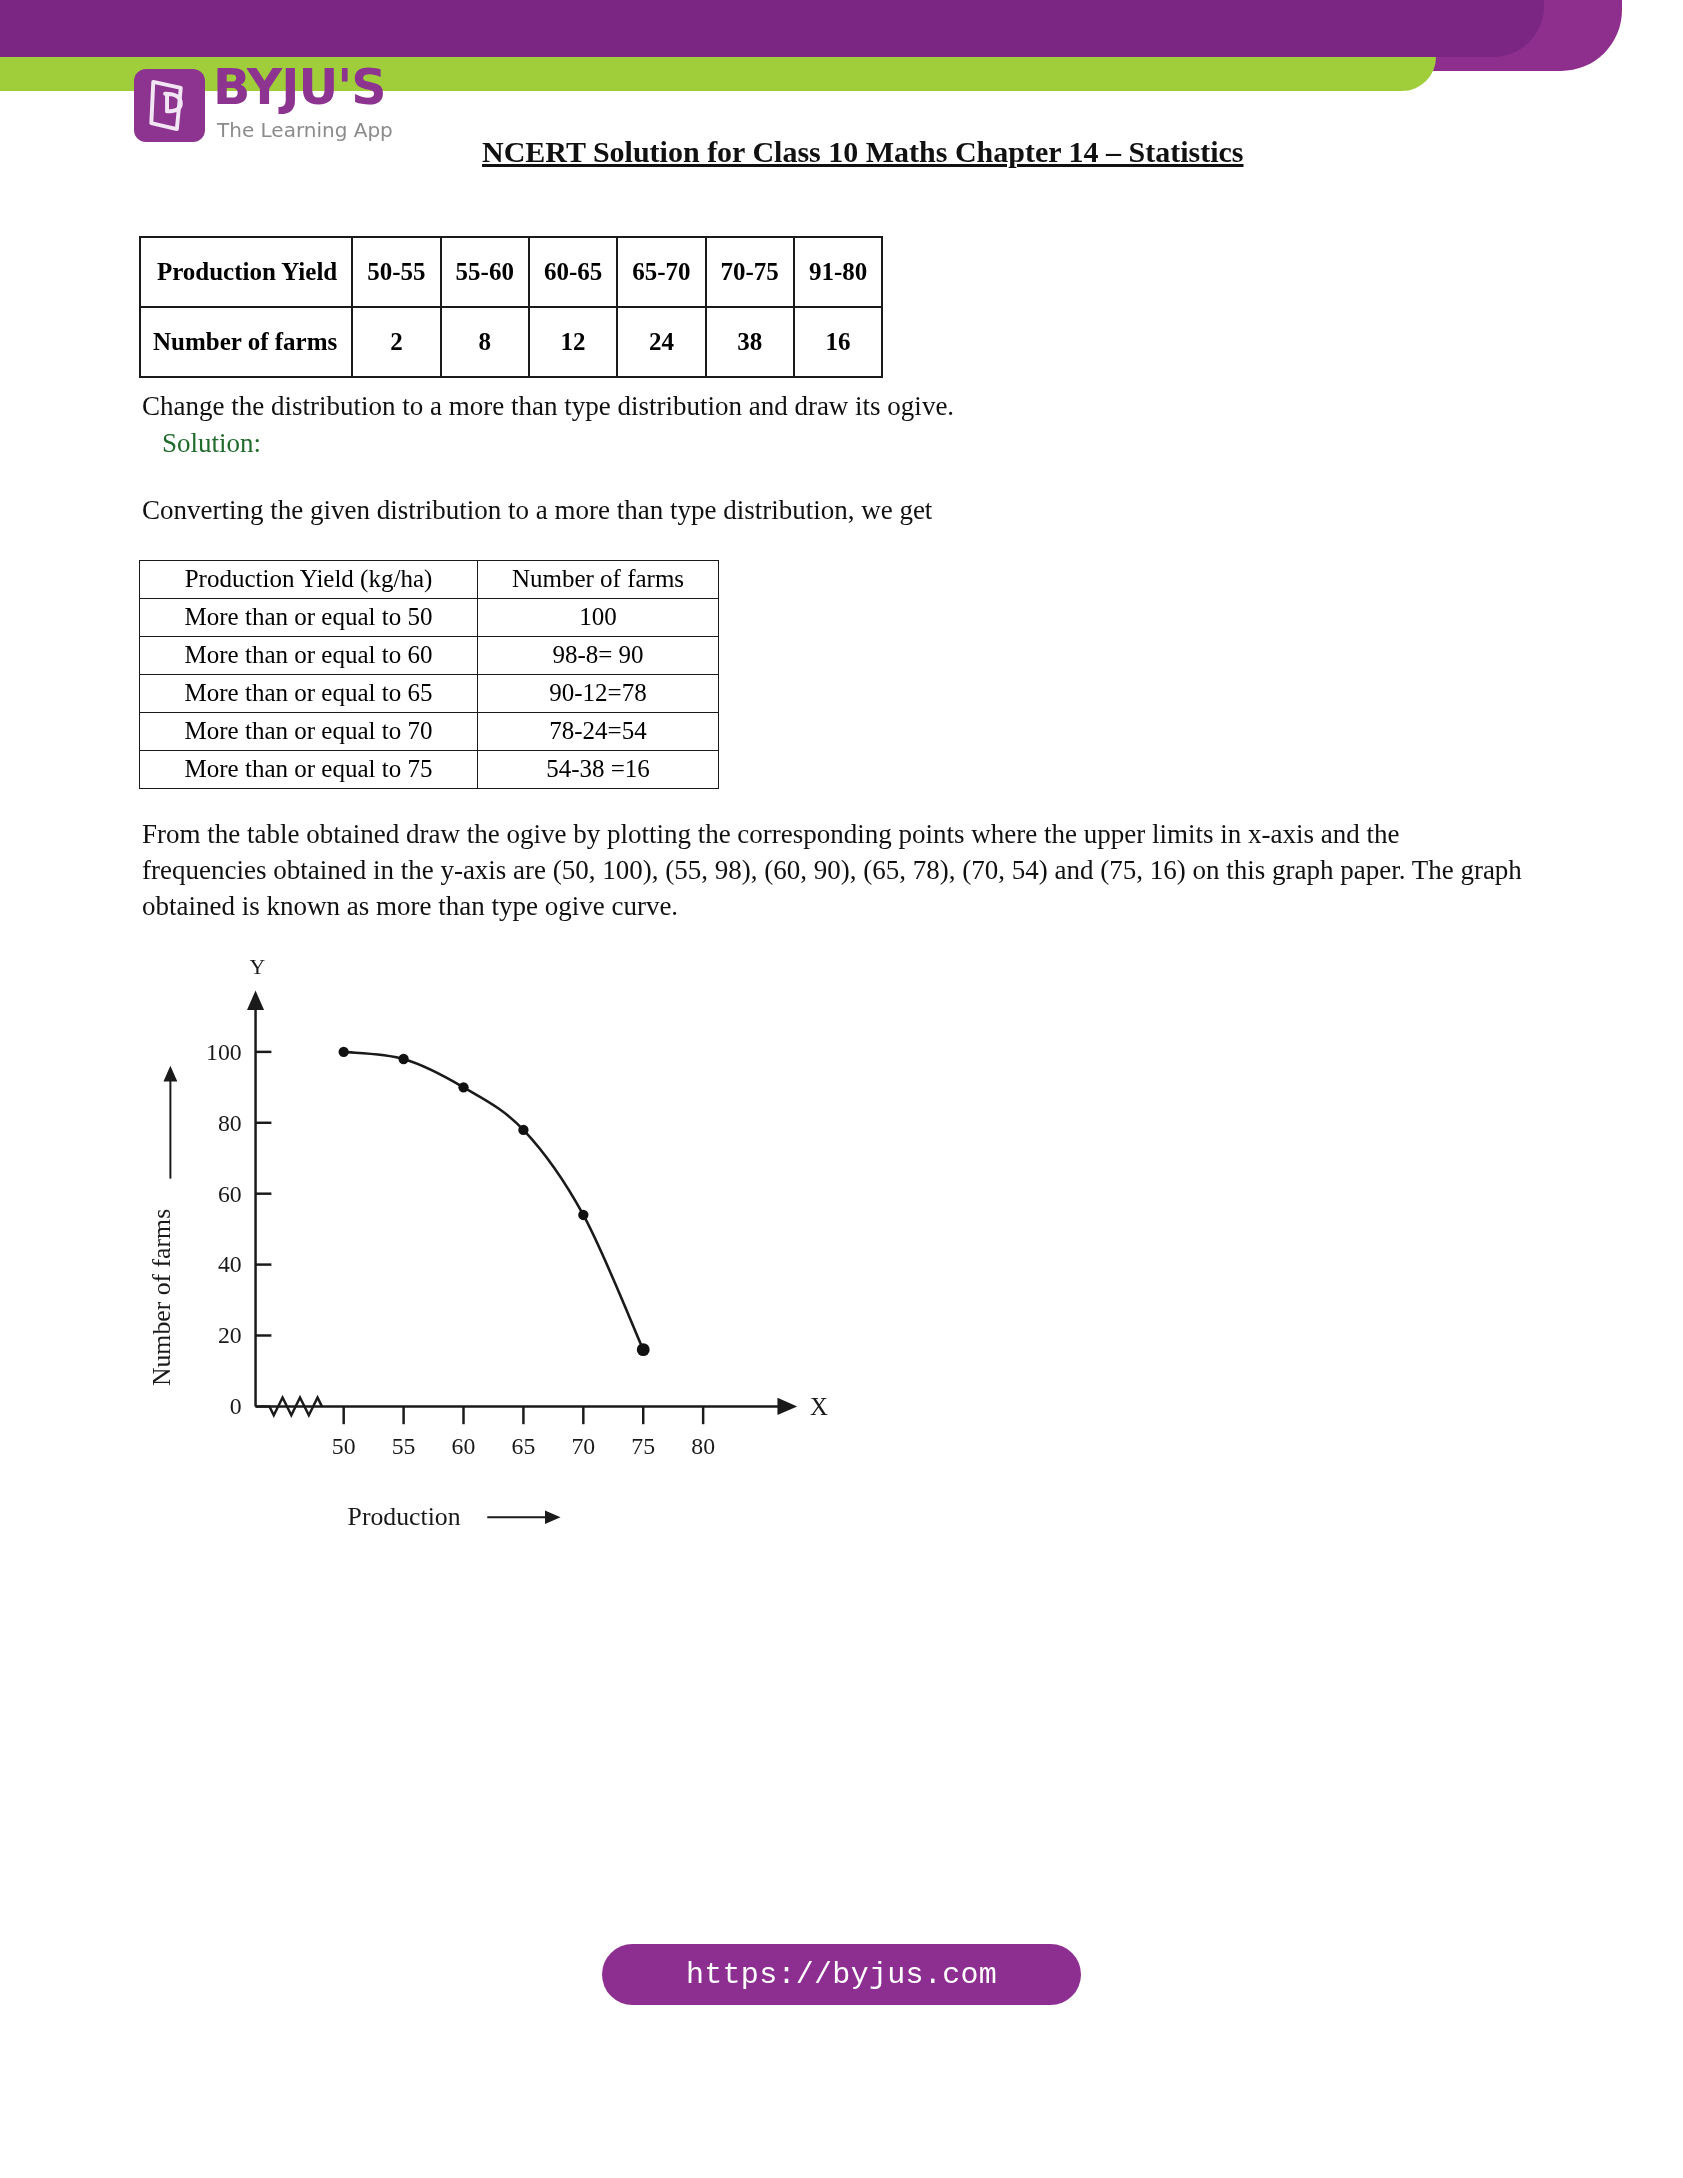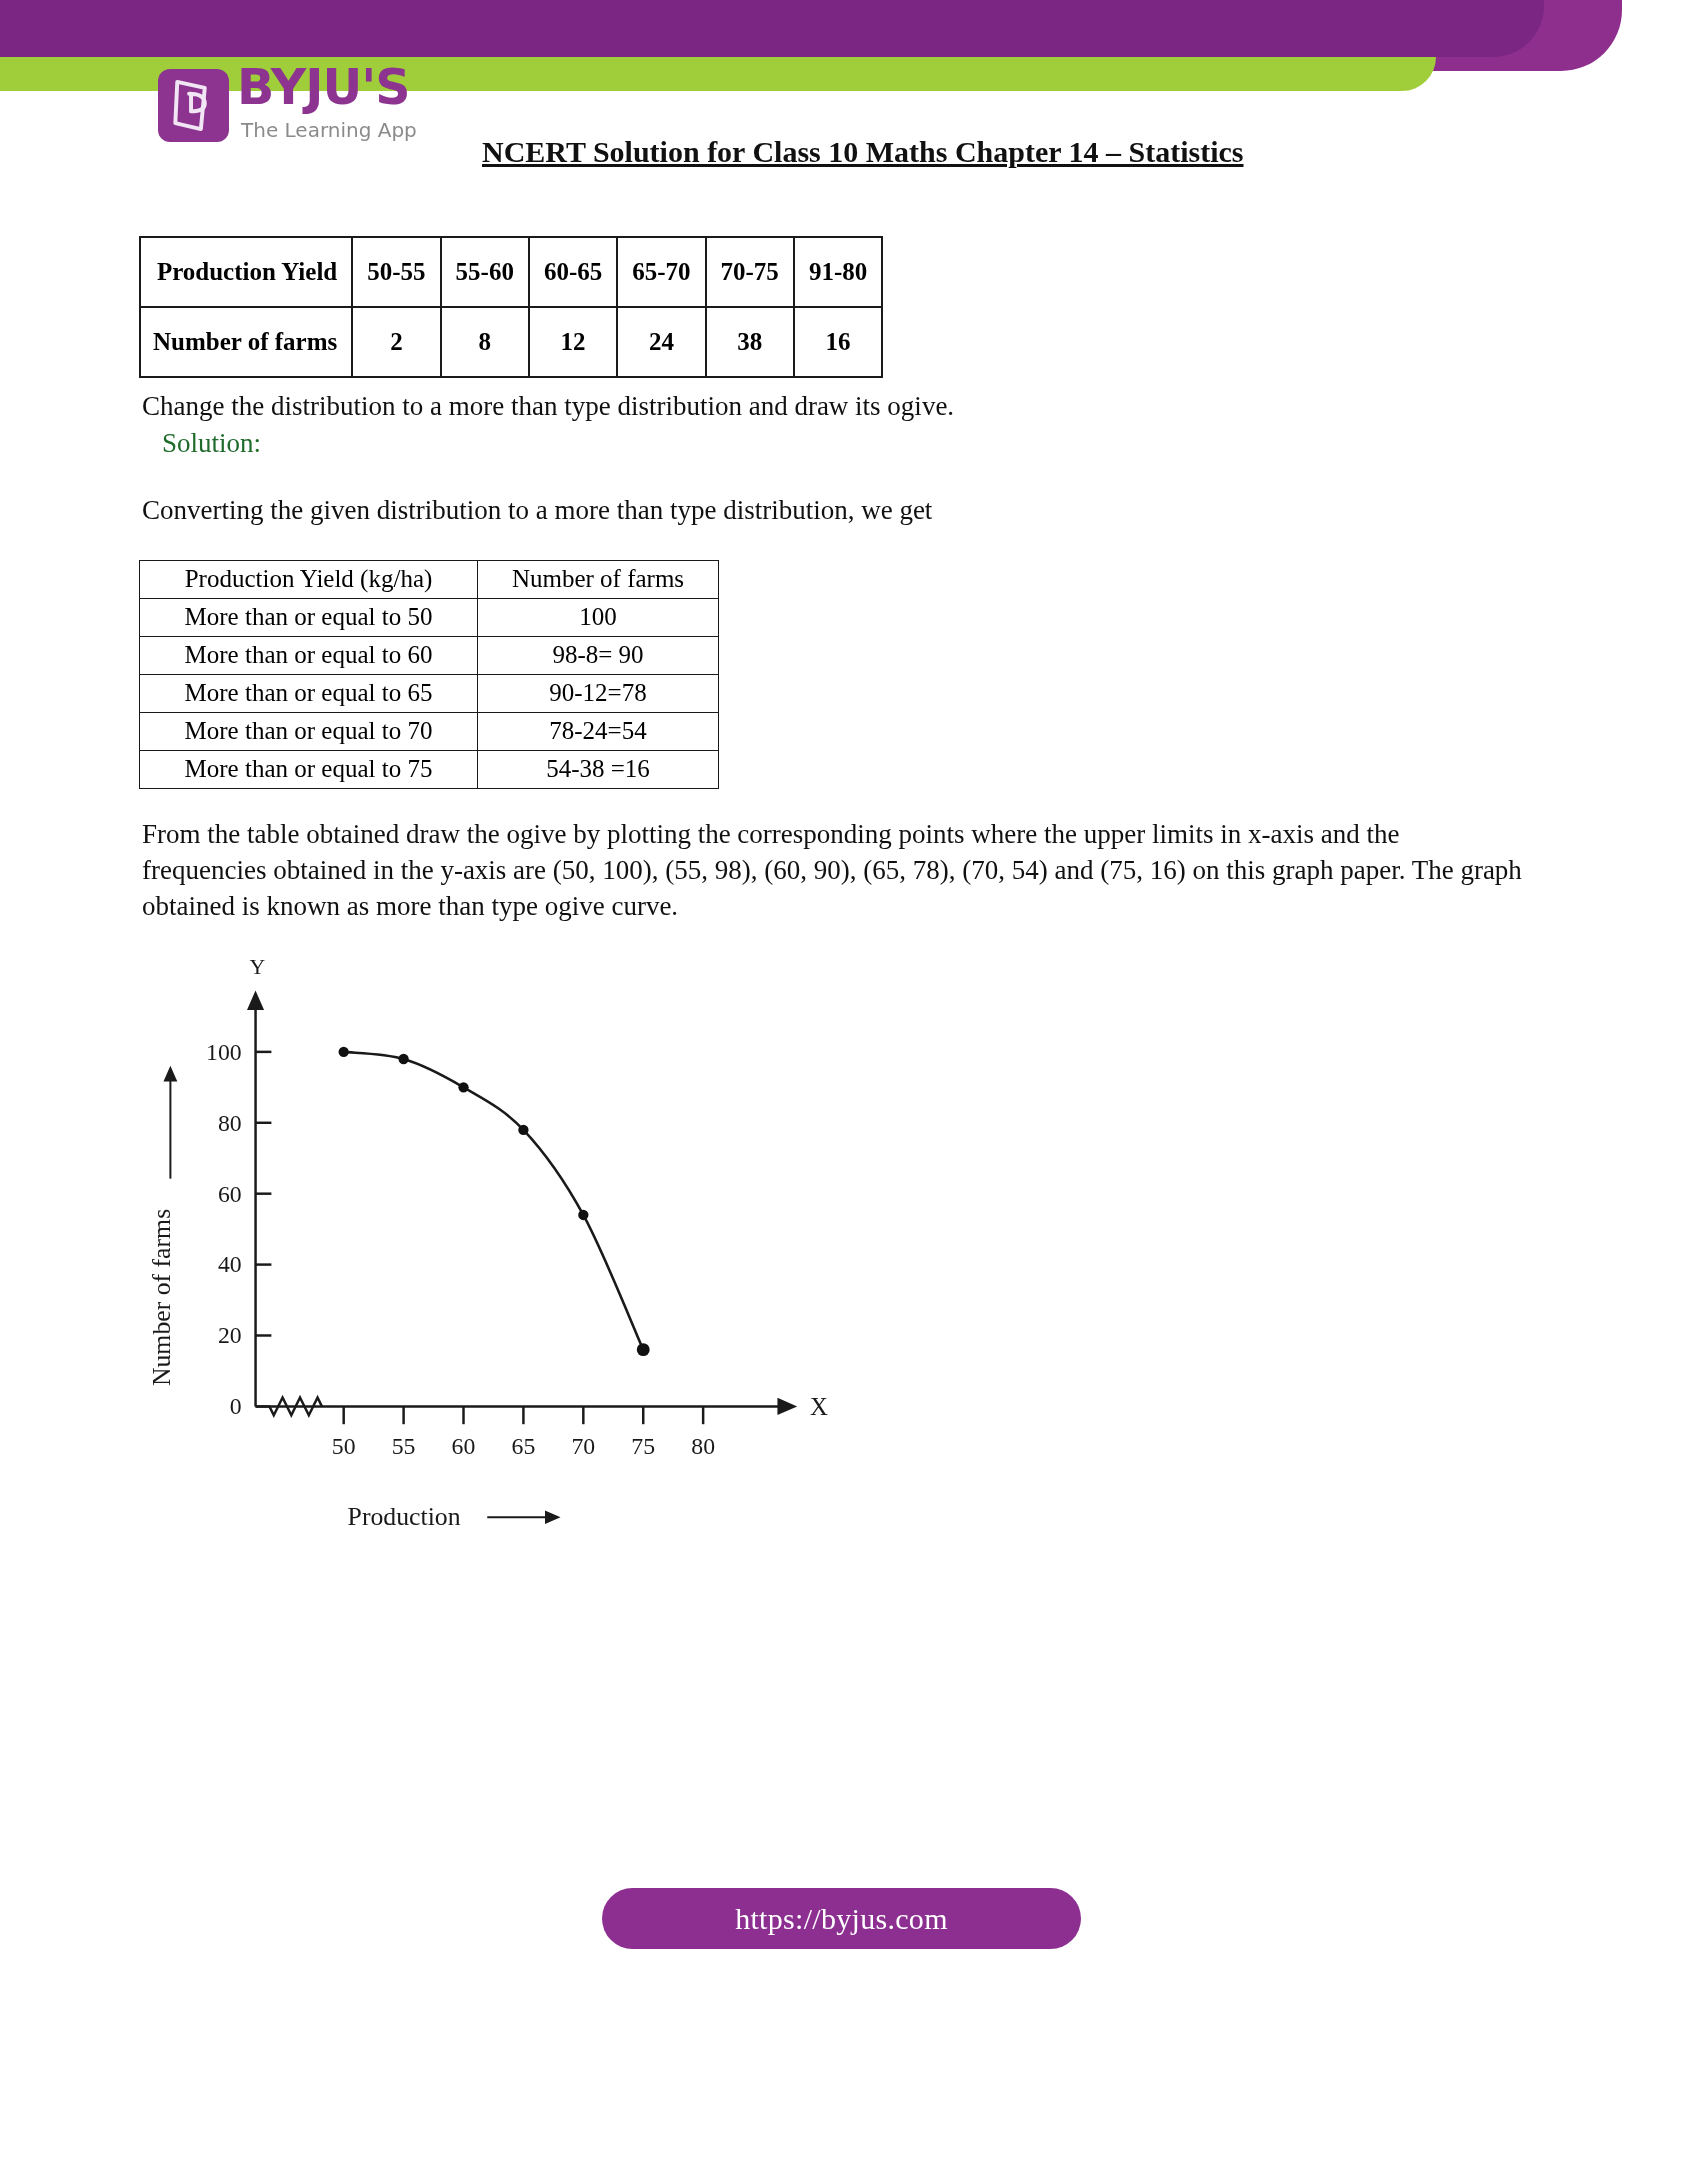--- a/index.html
+++ b/index.html
@@ -23,21 +23,21 @@
     background:#7b2682;
     border-bottom-right-radius:51px;
   }
   .banner-green{
     position:absolute;top:57px;left:0;width:1436px;height:34px;
     background:#a0ce3a;
     border-bottom-right-radius:34px;
   }
 
   
-  .logo-wrap{position:absolute;left:158px;top:61px;width:297px;height:91px;}
+  .logo-wrap{position:absolute;left:134px;top:61px;width:297px;height:91px;}
   .logo-mark{
     position:absolute;left:0;top:8px;width:71px;height:73px;
     background:#8d3490;border-radius:12px;
   }
   .logo-mark .b-glyph{
     position:absolute;left:13px;top:9px;width:44px;height:55px;
   }
   .logo-text{
     position:absolute;left:79px;top:2px;
     font-family:"DejaVu Sans", sans-serif;
@@ -107,25 +107,25 @@
     position:absolute;left:142px;top:816px;width:1386px;
     font-size:27px;color:#111;line-height:36px;
   }
 
   
   .chart{position:absolute;left:109px;top:921px;width:812px;height:644px;}
   .chart svg{display:block;}
 
   
   .footer-btn{
-    position:absolute;left:602px;top:1888px;
+    position:absolute;left:602px;top:1944px;
     width:479px;height:61px;
     background:#8d2e91;border-radius:34px;
     display:flex;align-items:center;justify-content:center;
-    font-family:Liberation Serif, serif;
+    font-family:Liberation Mono, monospace;
     font-size:30px;color:#ffffff;letter-spacing:0.3px;
   }
 </style>
 </head>
 <body>
 
 <div class="banner">
   <div class="banner-purple-back"></div>
   <div class="banner-purple-front"></div>
   <div class="banner-green"></div>

